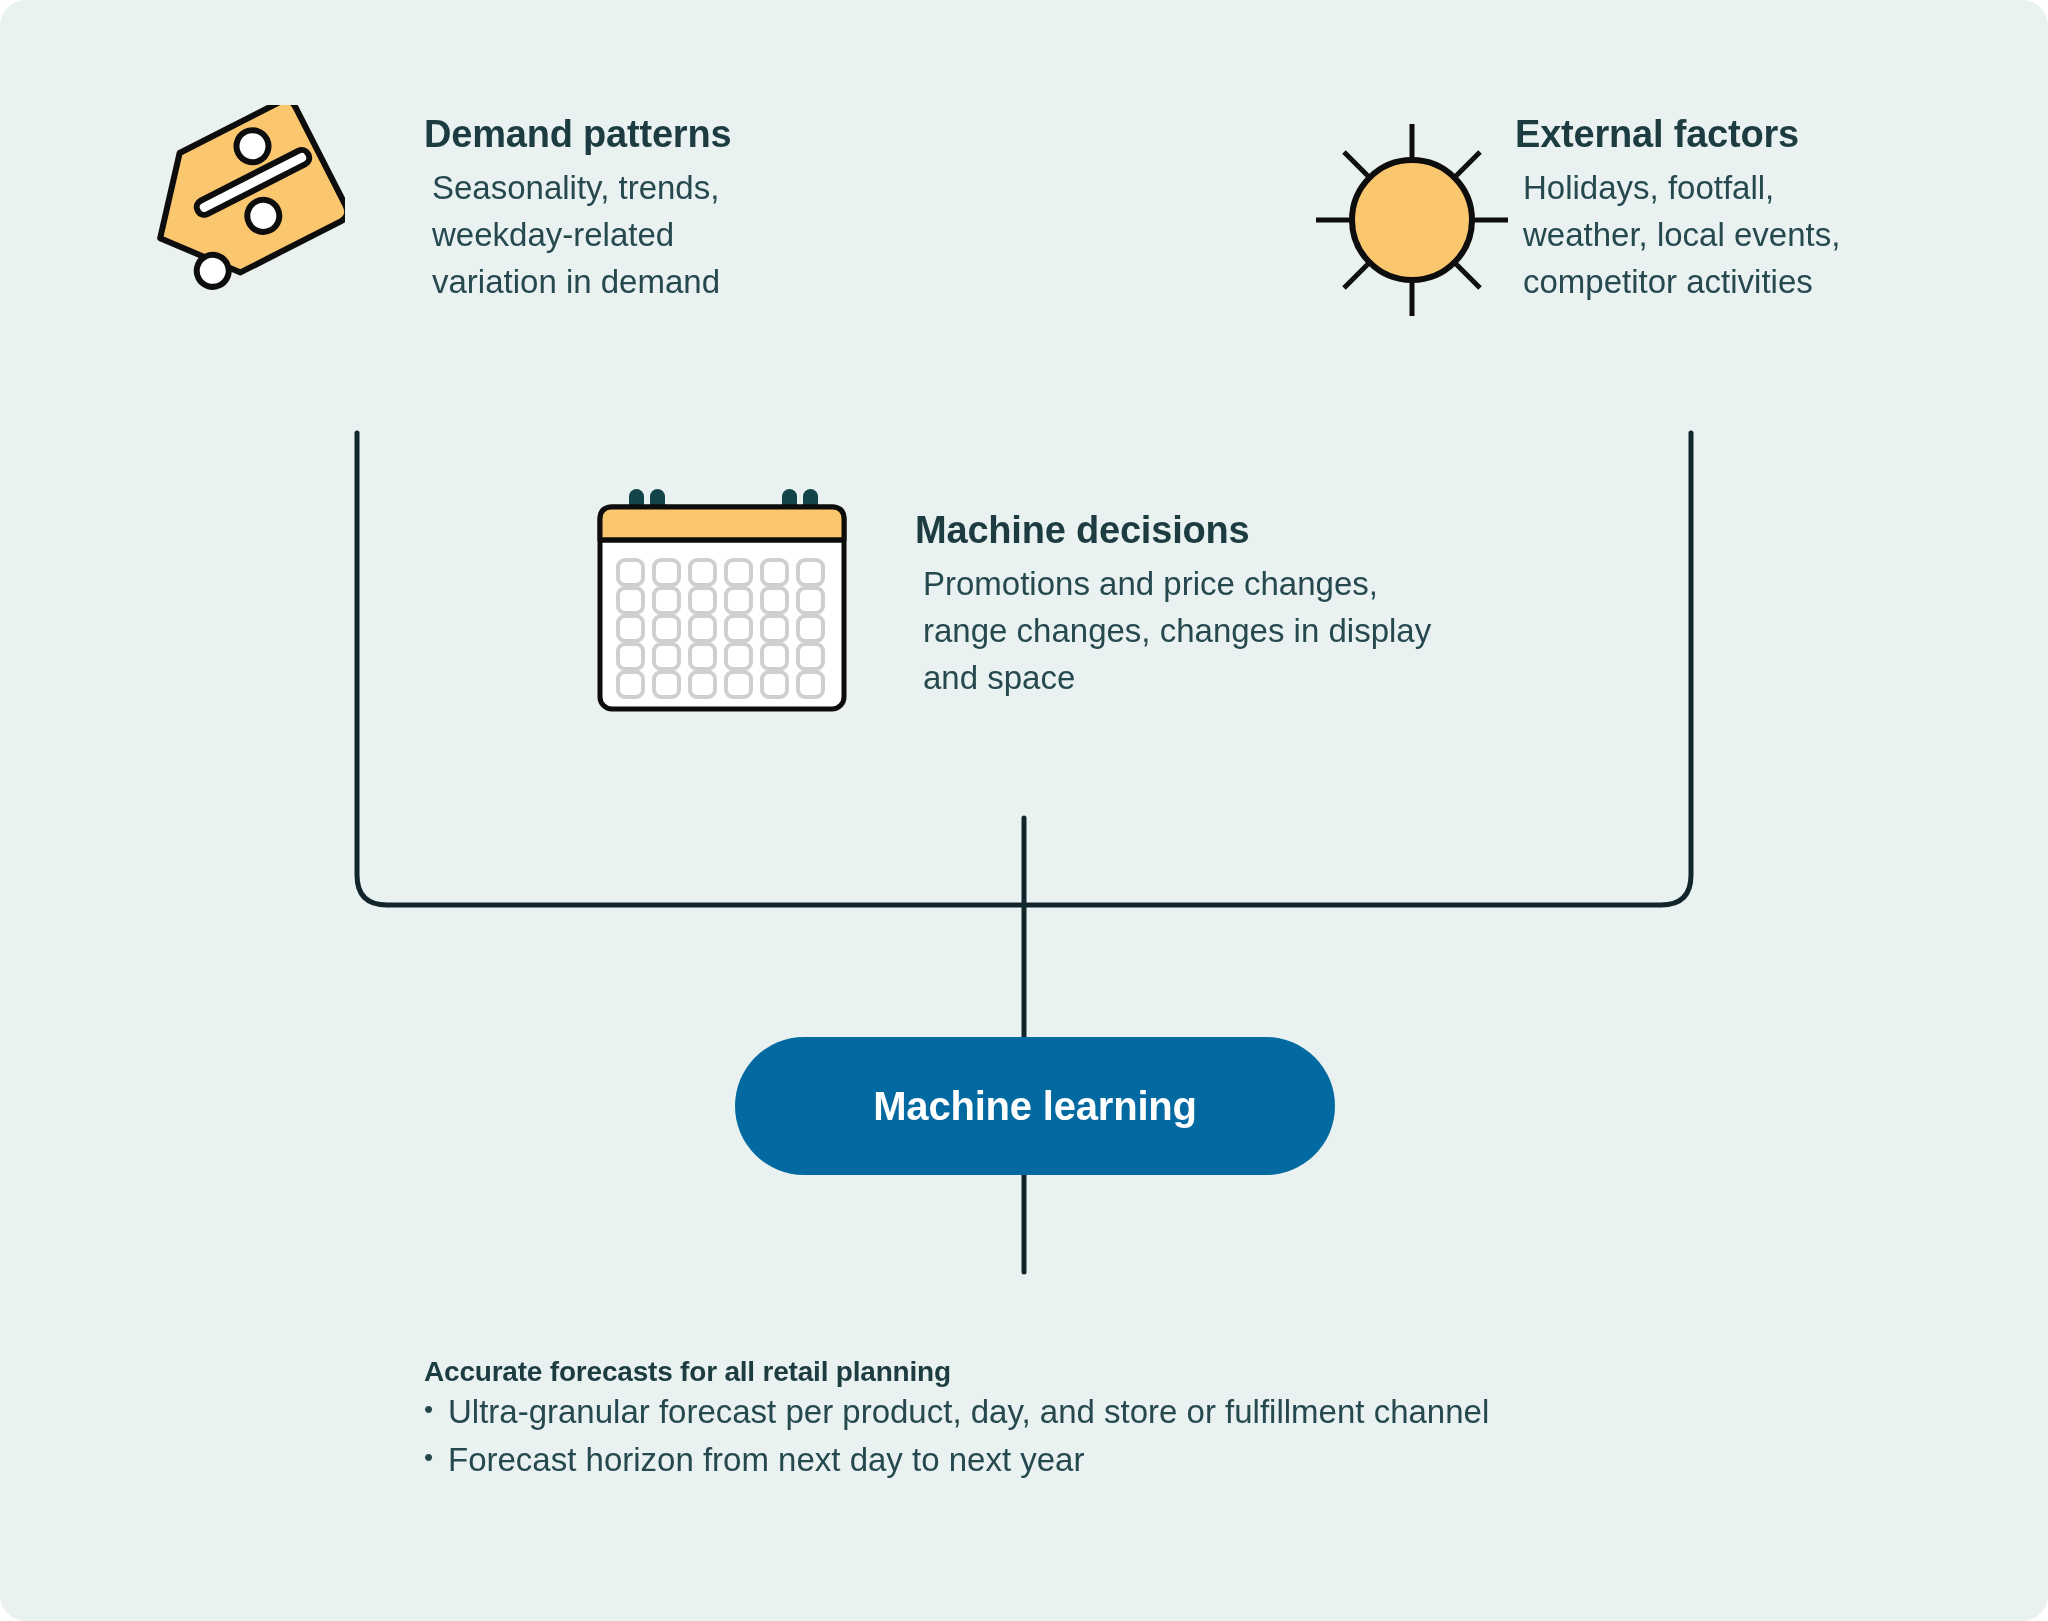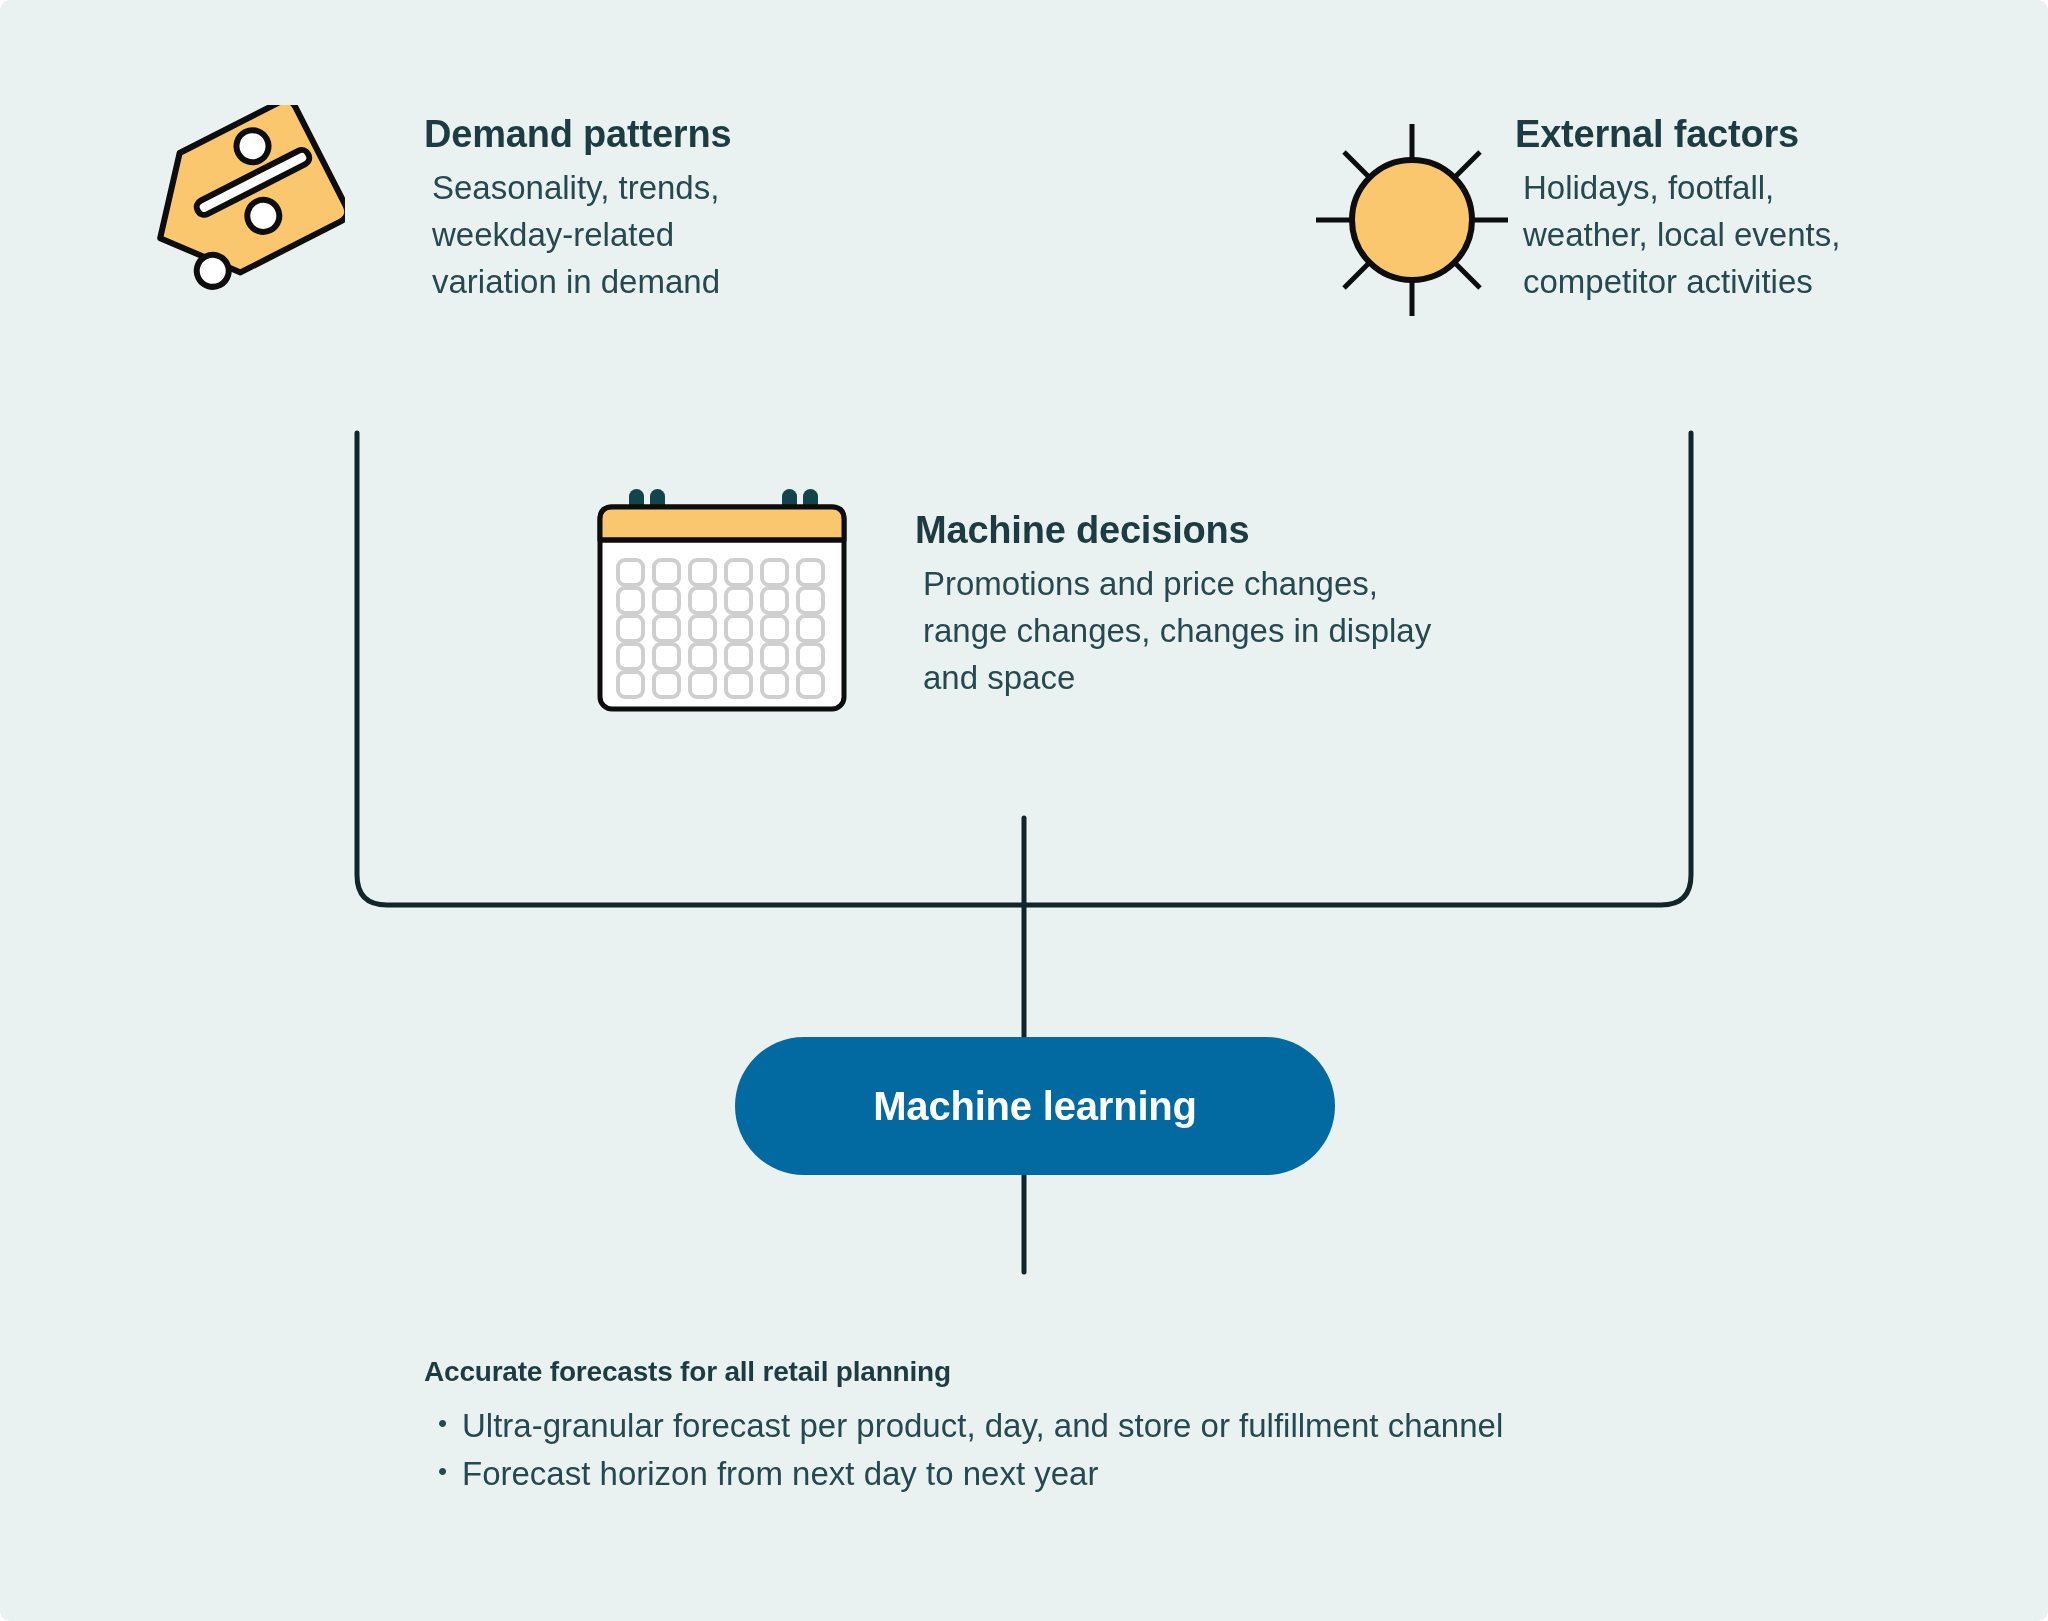--- a/index.html
+++ b/index.html
@@ -12,21 +12,21 @@
     height: 1621px;
     overflow: hidden;
     font-family: "Liberation Sans", sans-serif;
   }
 
   #canvas {
     position: relative;
     width: 2048px;
     height: 1621px;
     background: #e9f2f0;
-    border-radius: 10px;
+    border-radius: 26px;
     overflow: hidden;
     color: #1d3c42;
   }
 
   
   .block { position: absolute; }
   .block h3 {
     margin: 0 0 6px 0;
     font-size: 38px;
     font-weight: bold;
@@ -44,21 +44,21 @@
   }
 
   
   #demand-block   { left: 424px;  top: 112px;  width: 480px; }
   #external-block { left: 1515px; top: 112px;  width: 450px; }
   #business-block { left: 915px;  top: 508px;  width: 600px; }
 
   #bottom-block   { left: 424px;  top: 1355px; width: 1400px; }
   #bottom-block h3 { font-size: 28px; margin-bottom: 0; }
   #bottom-block ul {
-    margin: 14px; padding: 0; list-style: none;
+    margin: 0; padding: 0; list-style: none;
   }
   #bottom-block li {
     font-size: 33px;
     line-height: 1.45;
     color: #26484f;
     position: relative;
     padding-left: 24px;
   }
   #bottom-block li::before {
     content: "\2022";

